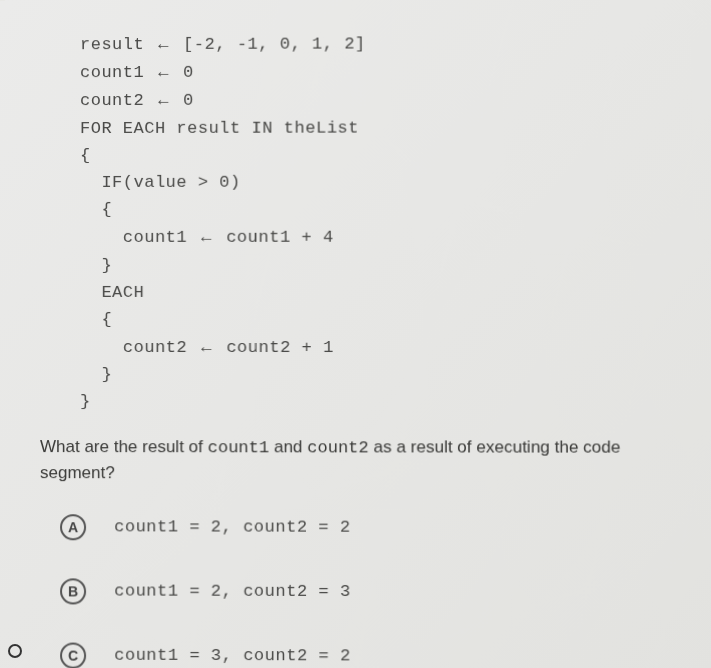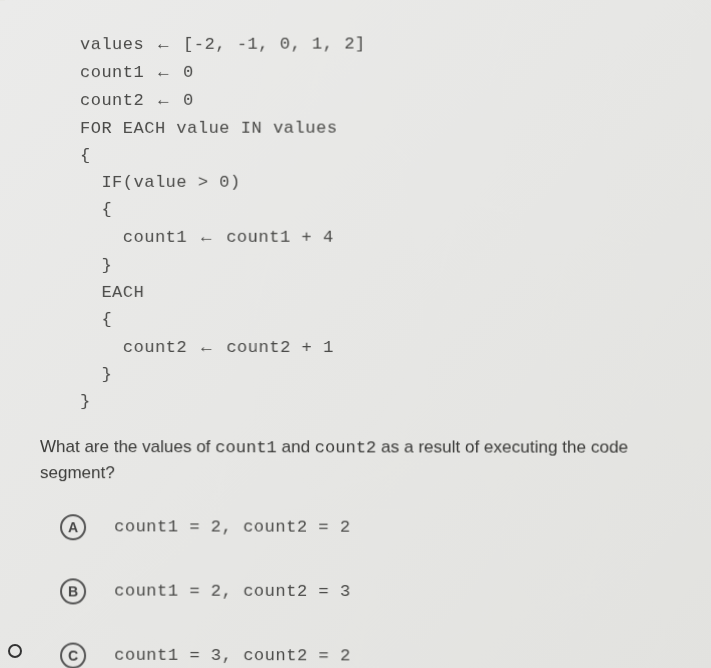--- a/index.html
+++ b/index.html
@@ -74,38 +74,38 @@
       border-radius: 50%;
       background: transparent;
     }
   </style>
 </head>
 <body>
 
 <div class="page">
 
   <div class="code-block">
-    <div class="code-line"><span>values </span><span class="arrow">←</span><span> [-2, -1, 0, 1, 2]</span></div>
+    <div class="code-line"><span>result </span><span class="arrow">←</span><span> [-2, -1, 0, 1, 2]</span></div>
     <div class="code-line"><span>count1 </span><span class="arrow">←</span><span> 0</span></div>
     <div class="code-line"><span>count2 </span><span class="arrow">←</span><span> 0</span></div>
-    <div class="code-line"><span>FOR EACH value IN values</span></div>
+    <div class="code-line"><span>FOR EACH result IN theList</span></div>
     <div class="code-line"><span>{</span></div>
     <div class="code-line"><span>  IF(value &gt; 0)</span></div>
     <div class="code-line"><span>  {</span></div>
     <div class="code-line"><span>    count1 </span><span class="arrow">←</span><span> count1 + 4</span></div>
     <div class="code-line"><span>  }</span></div>
     <div class="code-line"><span>  EACH</span></div>
     <div class="code-line"><span>  {</span></div>
     <div class="code-line"><span>    count2 </span><span class="arrow">←</span><span> count2 + 1</span></div>
     <div class="code-line"><span>  }</span></div>
     <div class="code-line"><span>}</span></div>
   </div>
 
   <div class="question-text">
-    <span>What are the values of </span><span class="mono">count1</span><span> and </span><span class="mono">count2</span><span> as a result of executing the code segment?</span>
+    <span>What are the result of </span><span class="mono">count1</span><span> and </span><span class="mono">count2</span><span> as a result of executing the code segment?</span>
   </div>
 
   <div class="option">
     <span class="option-letter">A</span>
     <span class="option-text">count1 = 2, count2 = 2</span>
   </div>
 
   <div class="option">
     <span class="option-letter">B</span>
     <span class="option-text">count1 = 2, count2 = 3</span>

